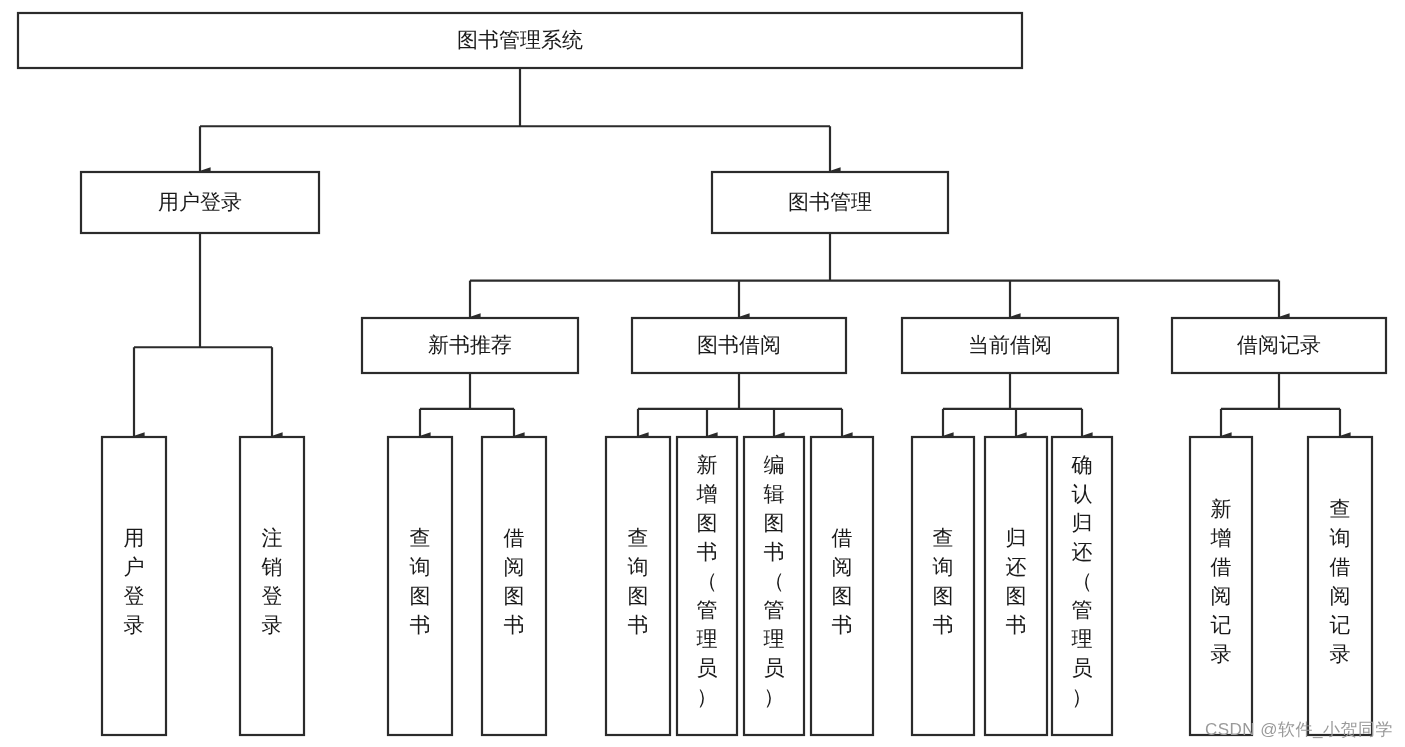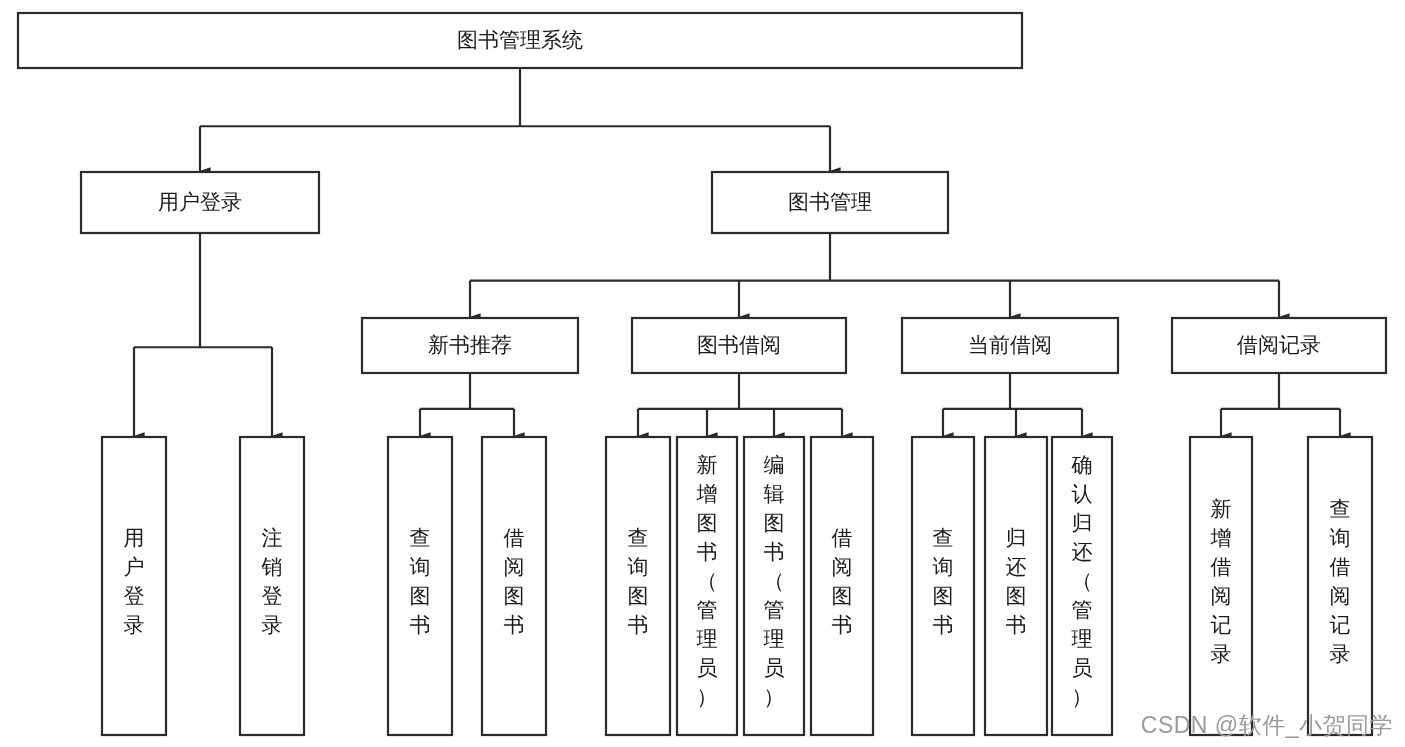--- a/index.html
+++ b/index.html
@@ -47,21 +47,21 @@
     font-family: "Liberation Sans", "DejaVu Sans", sans-serif;
     fill: #1a1a1a;
     font-size: 21px;
     text-anchor: middle;
   }
   .watermark {
     position: absolute;
     right: 12px;
     bottom: 6px;
     font-family: "Liberation Sans", "DejaVu Sans", sans-serif;
-    font-size: 23px;
+    font-size: 17px;
     color: #9a9a9a;
     letter-spacing: 0.5px;
     white-space: nowrap;
     pointer-events: none;
   }
 </style>
 </head>
 <body>
 
 <div id="diagram-root">

